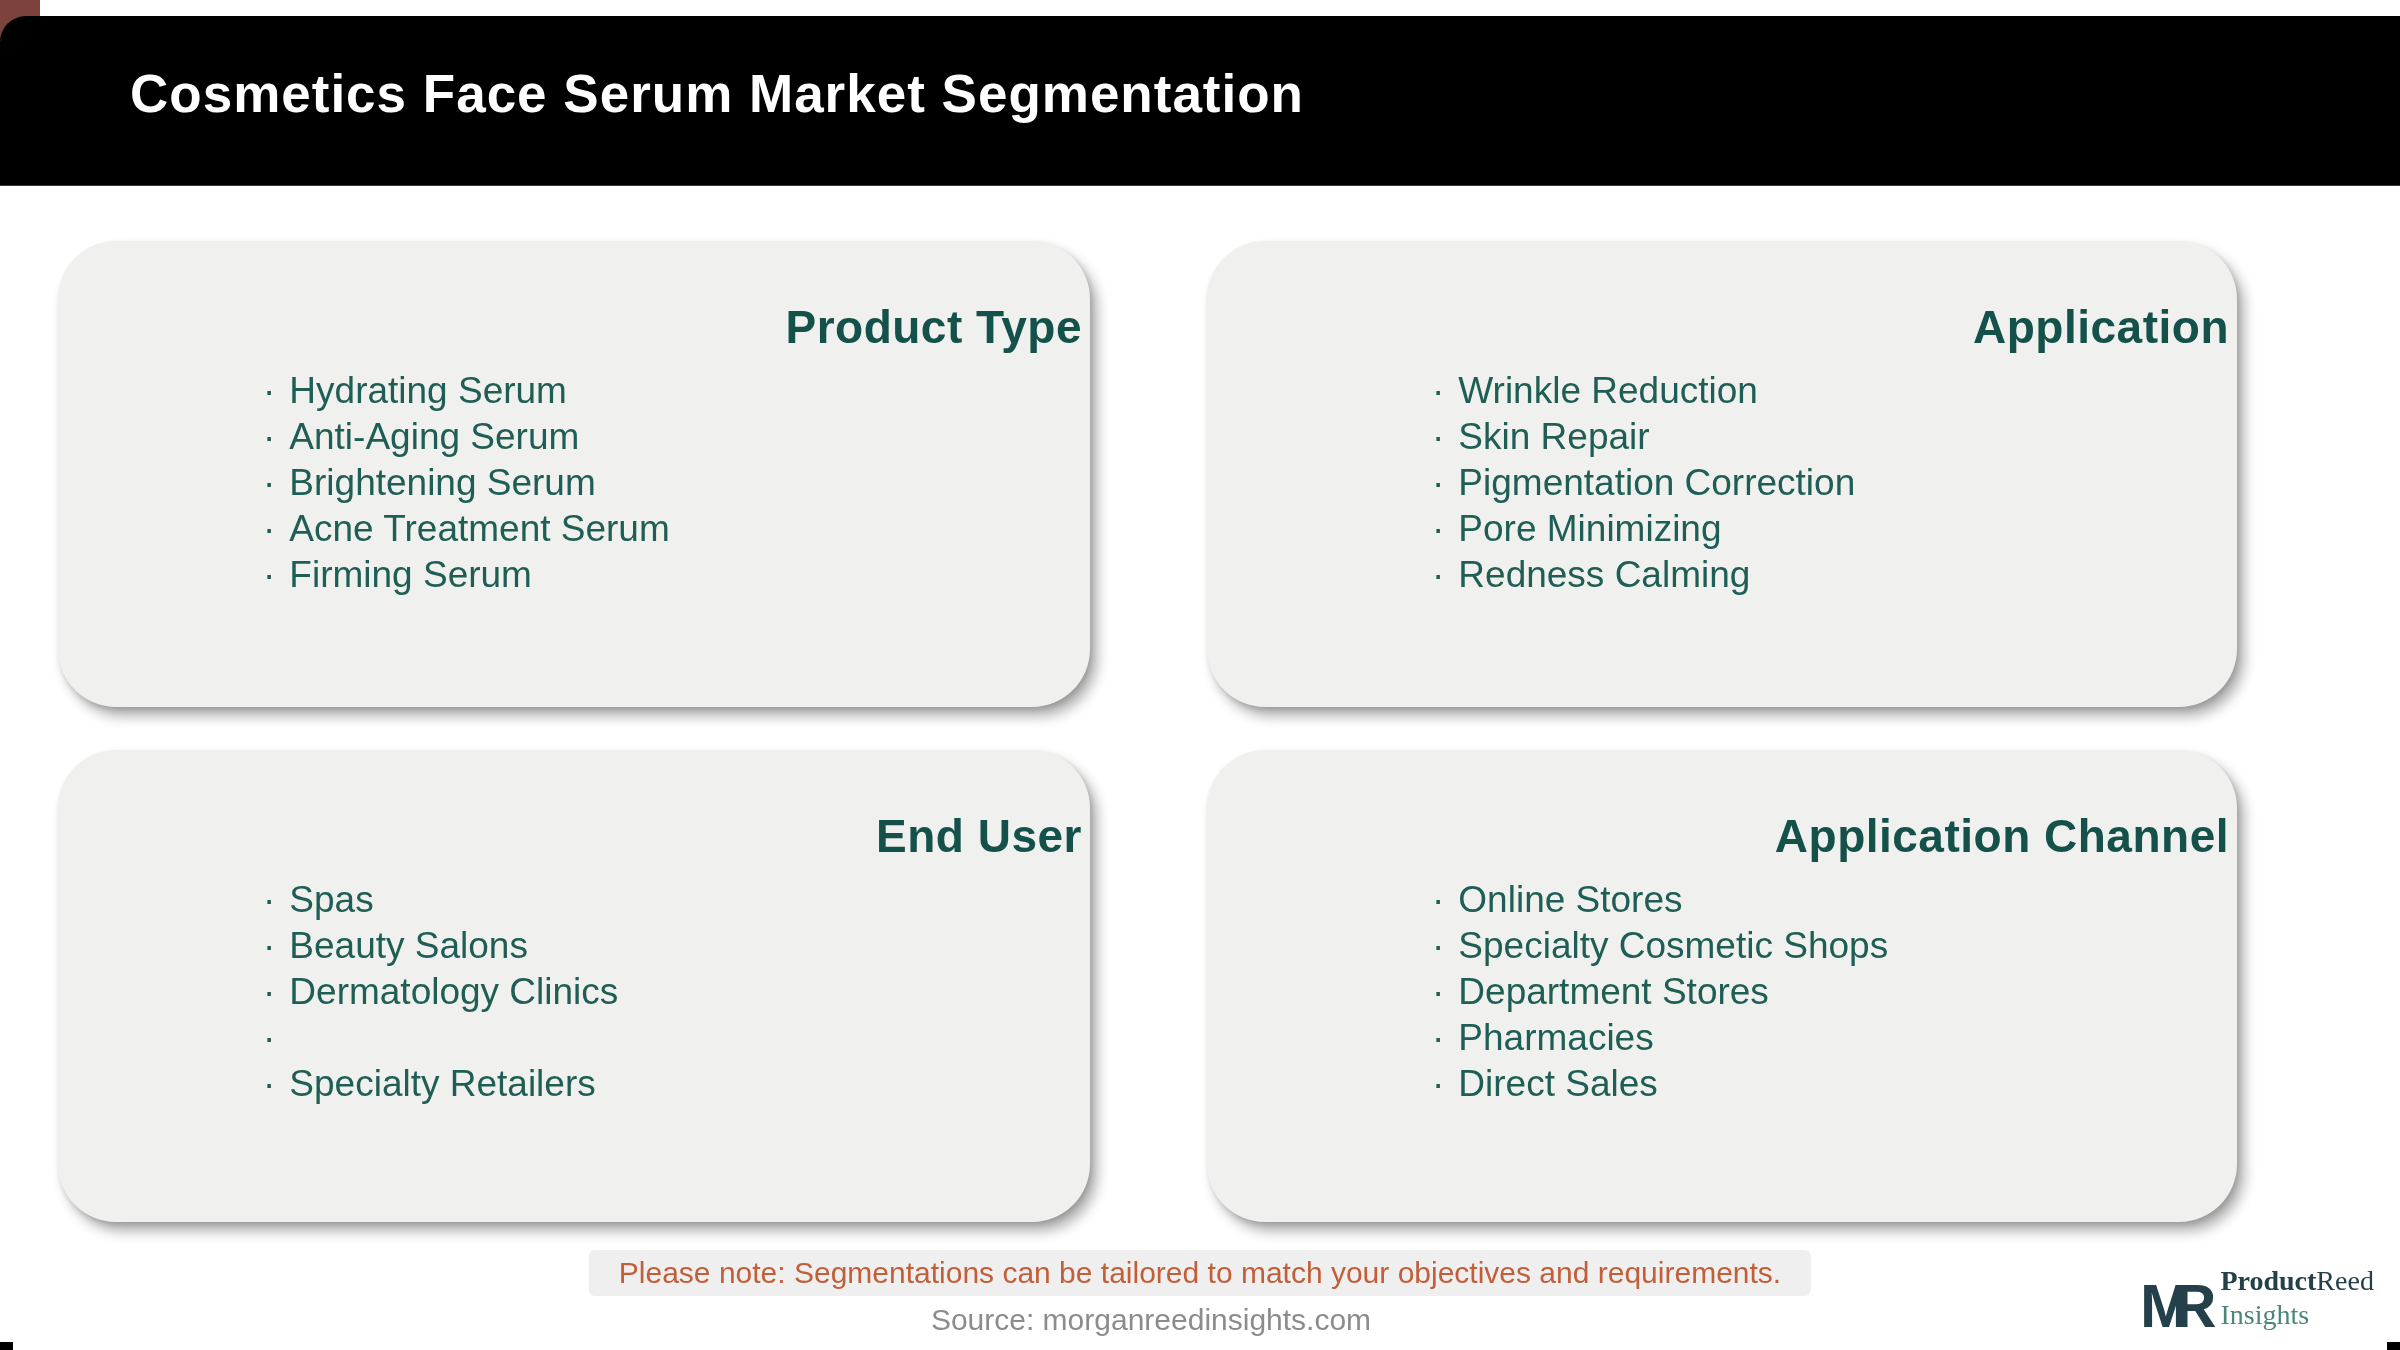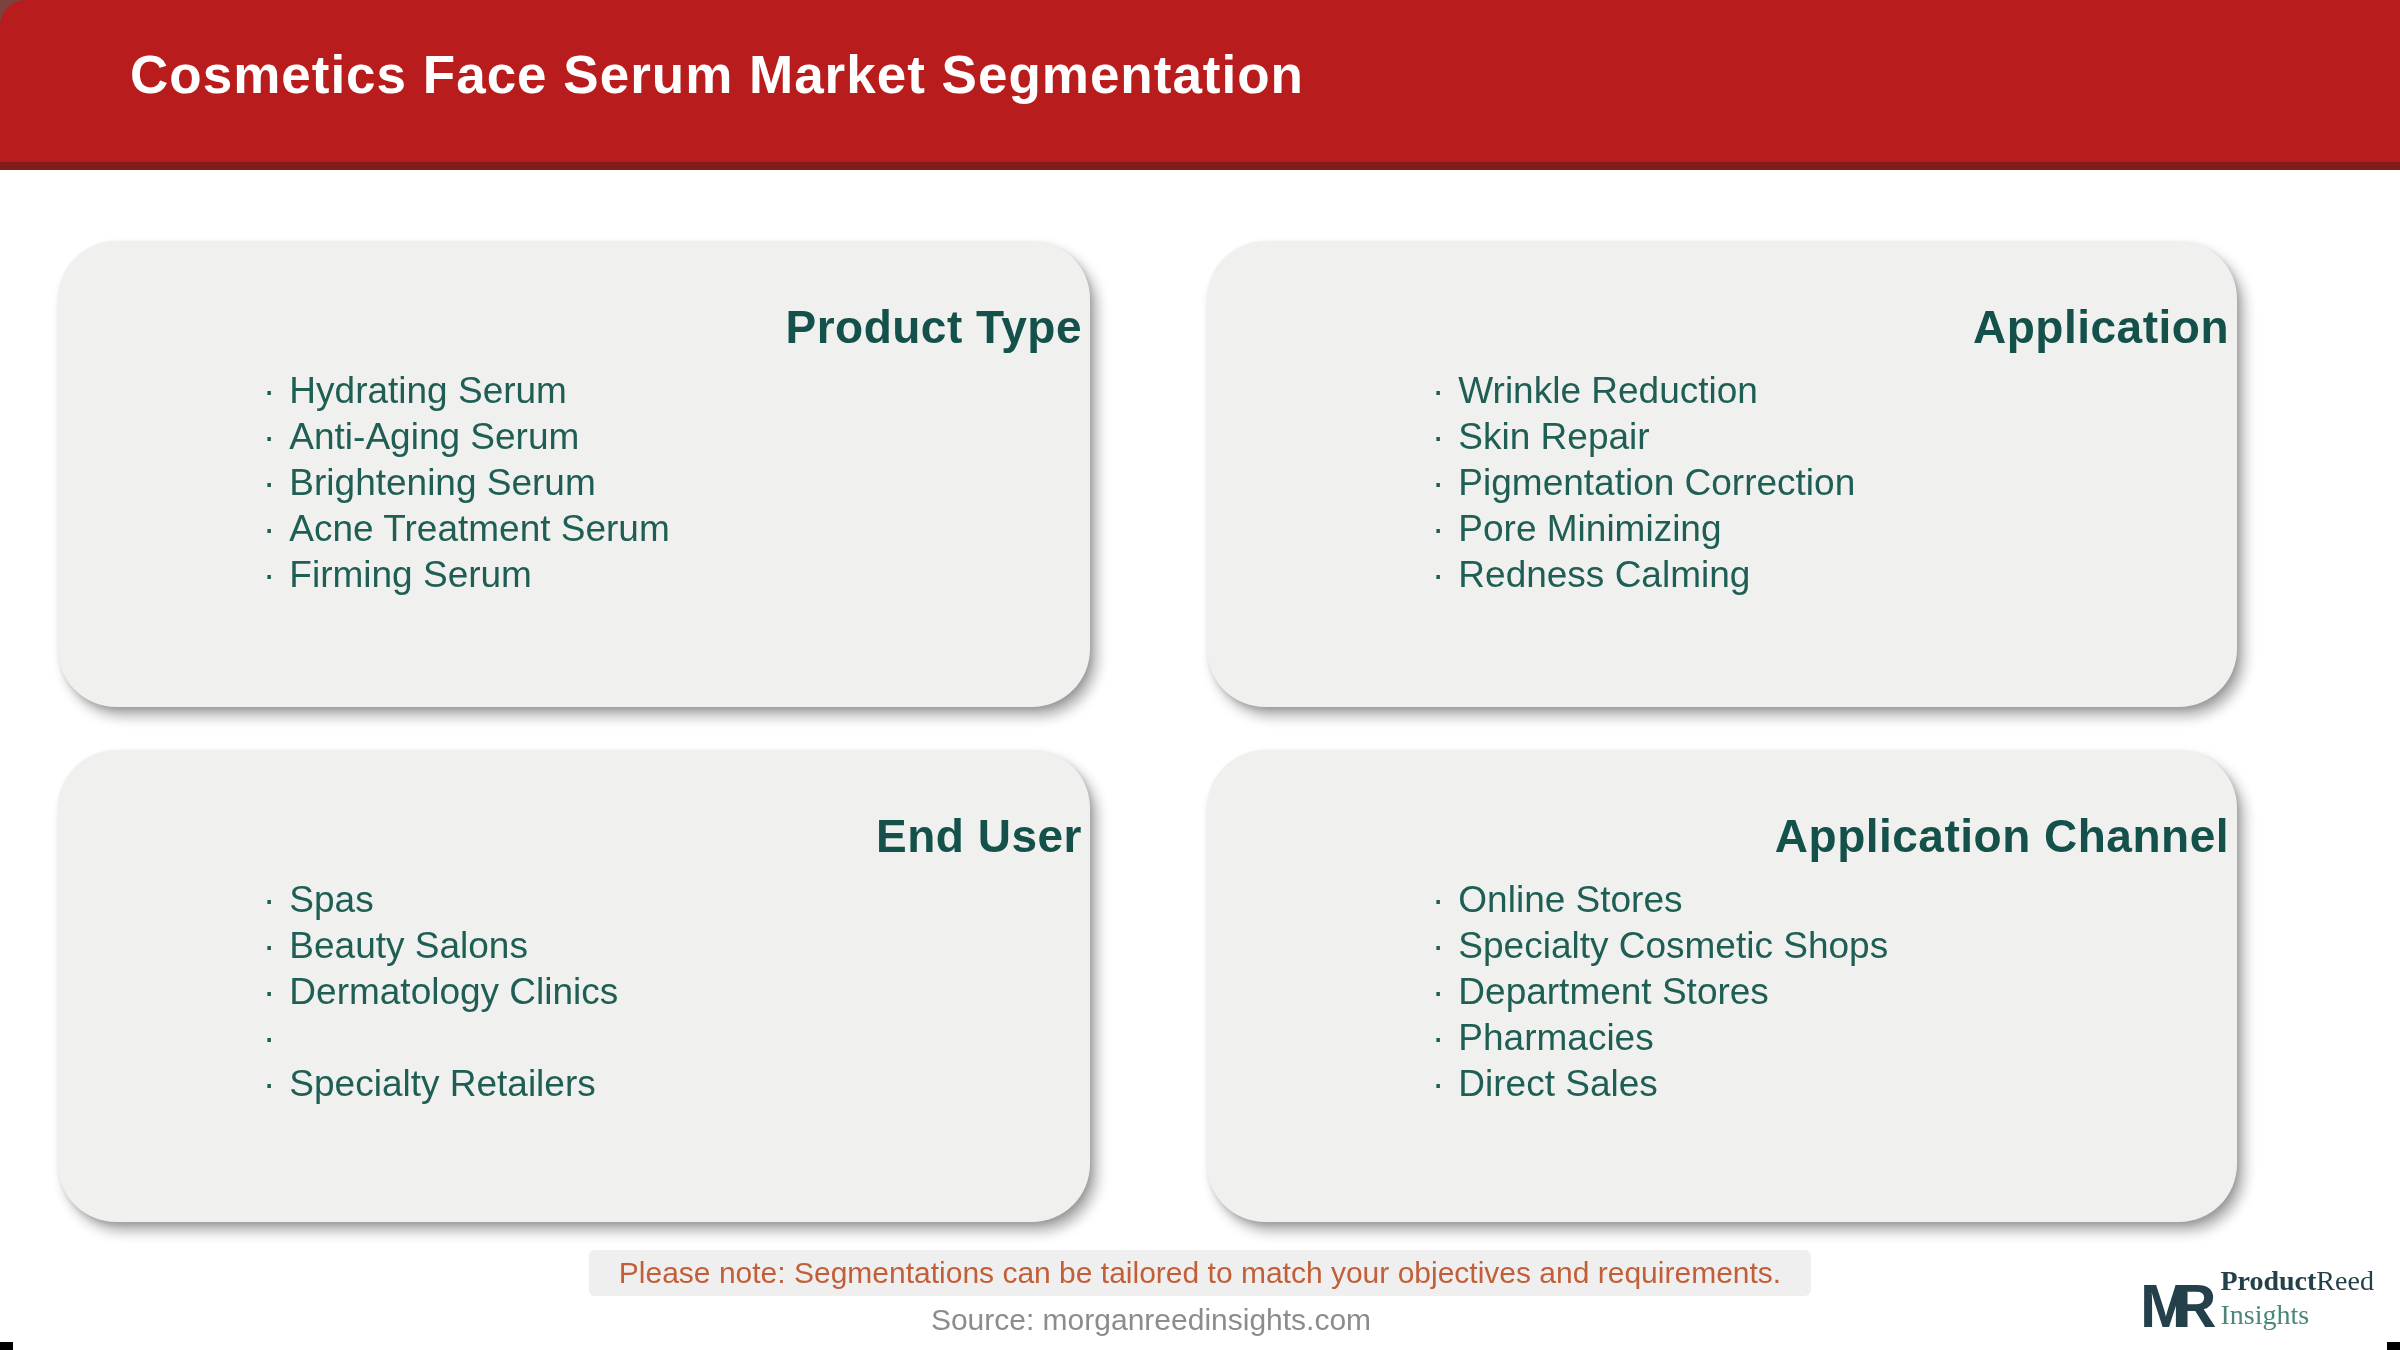--- a/index.html
+++ b/index.html
@@ -3,22 +3,22 @@
 <meta charset="utf-8">
 <style>
   html,body{margin:0;padding:0;background:#ffffff;}
   .page{
     position:relative;width:2400px;height:1350px;background:#ffffff;overflow:hidden;
     font-family:"Liberation Sans", sans-serif;
   }
   
   .corner-bg{position:absolute;left:0;top:0;width:40px;height:40px;background:#7d423c;}
   .header{
-    position:absolute;left:0;top:0;width:100%;height:170px;background:#b91c1c;
-    border-top-left-radius:26px;border-bottom:8px solid #7f1d1d;
+    position:absolute;left:0;top:16px;width:100%;height:170px;background:#000000;
+    border-top-left-radius:26px;border-bottom:1px solid #7f1d1d;
     display:flex;align-items:center;box-sizing:border-box;
   }
   .header h1{
     margin:0 0 14px 130px;color:#ffffff;font-size:53px;font-weight:bold;letter-spacing:1px;
   }
   .card{
     position:absolute;background:#f0f0ee;border-radius:58px;
     box-shadow:7px 9px 13px rgba(0,0,0,0.32), 2px 3px 5px rgba(0,0,0,0.12);
     box-sizing:border-box;padding-top:52px;
   }

